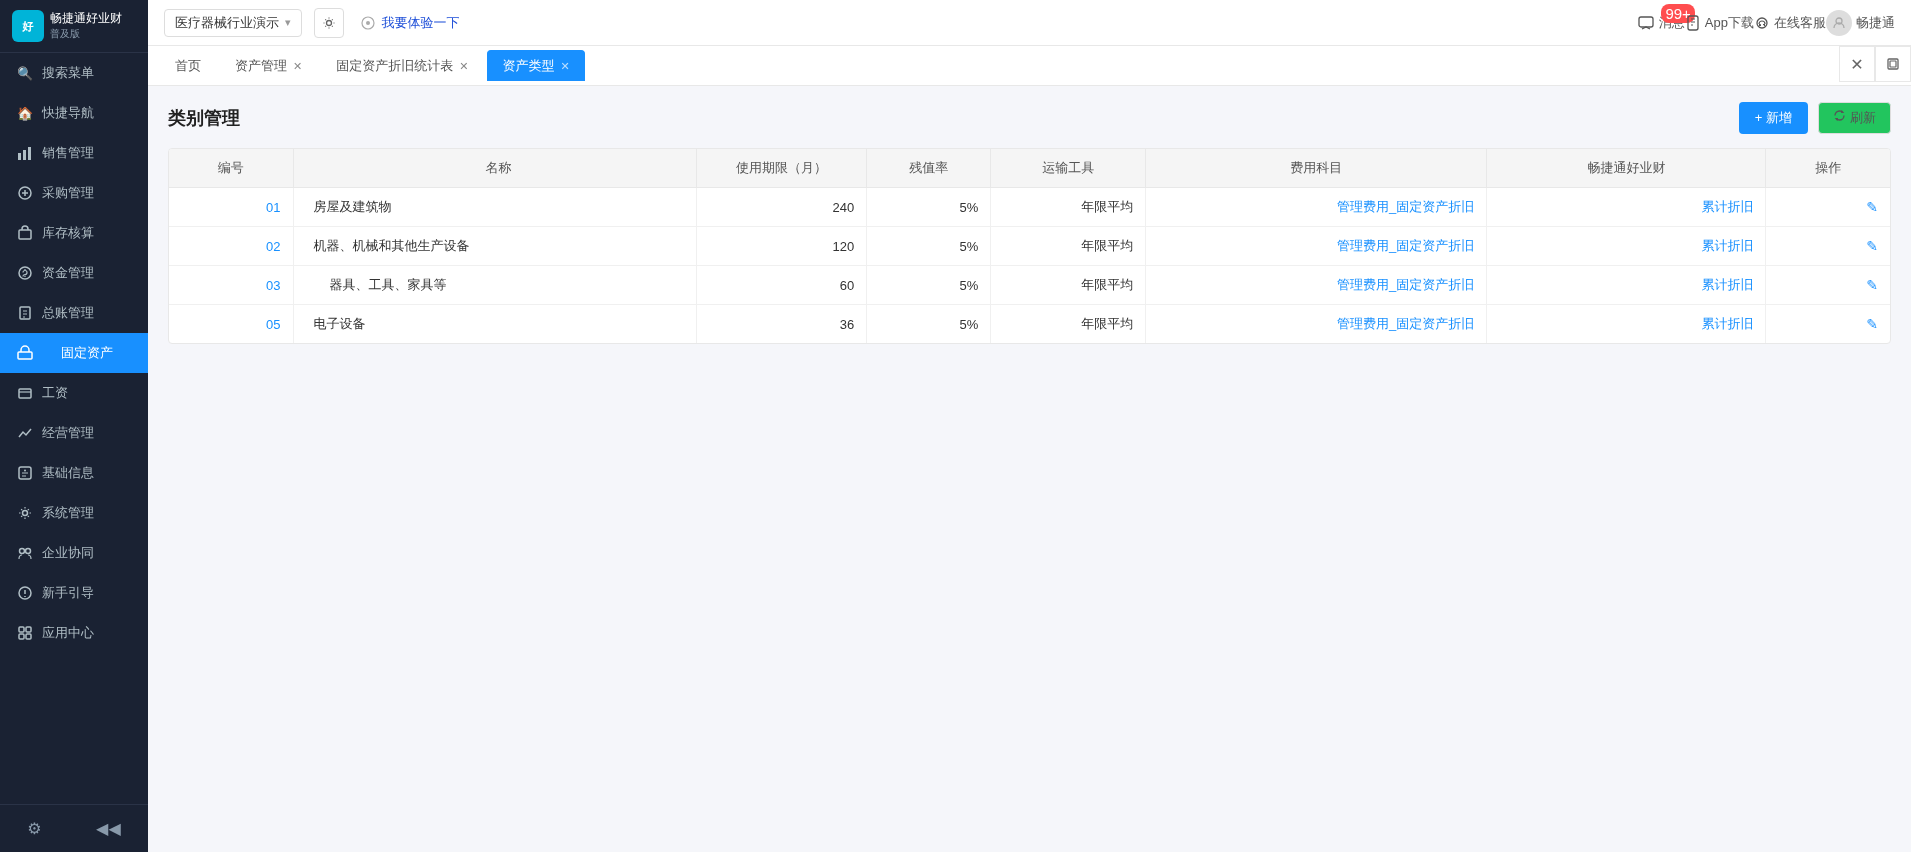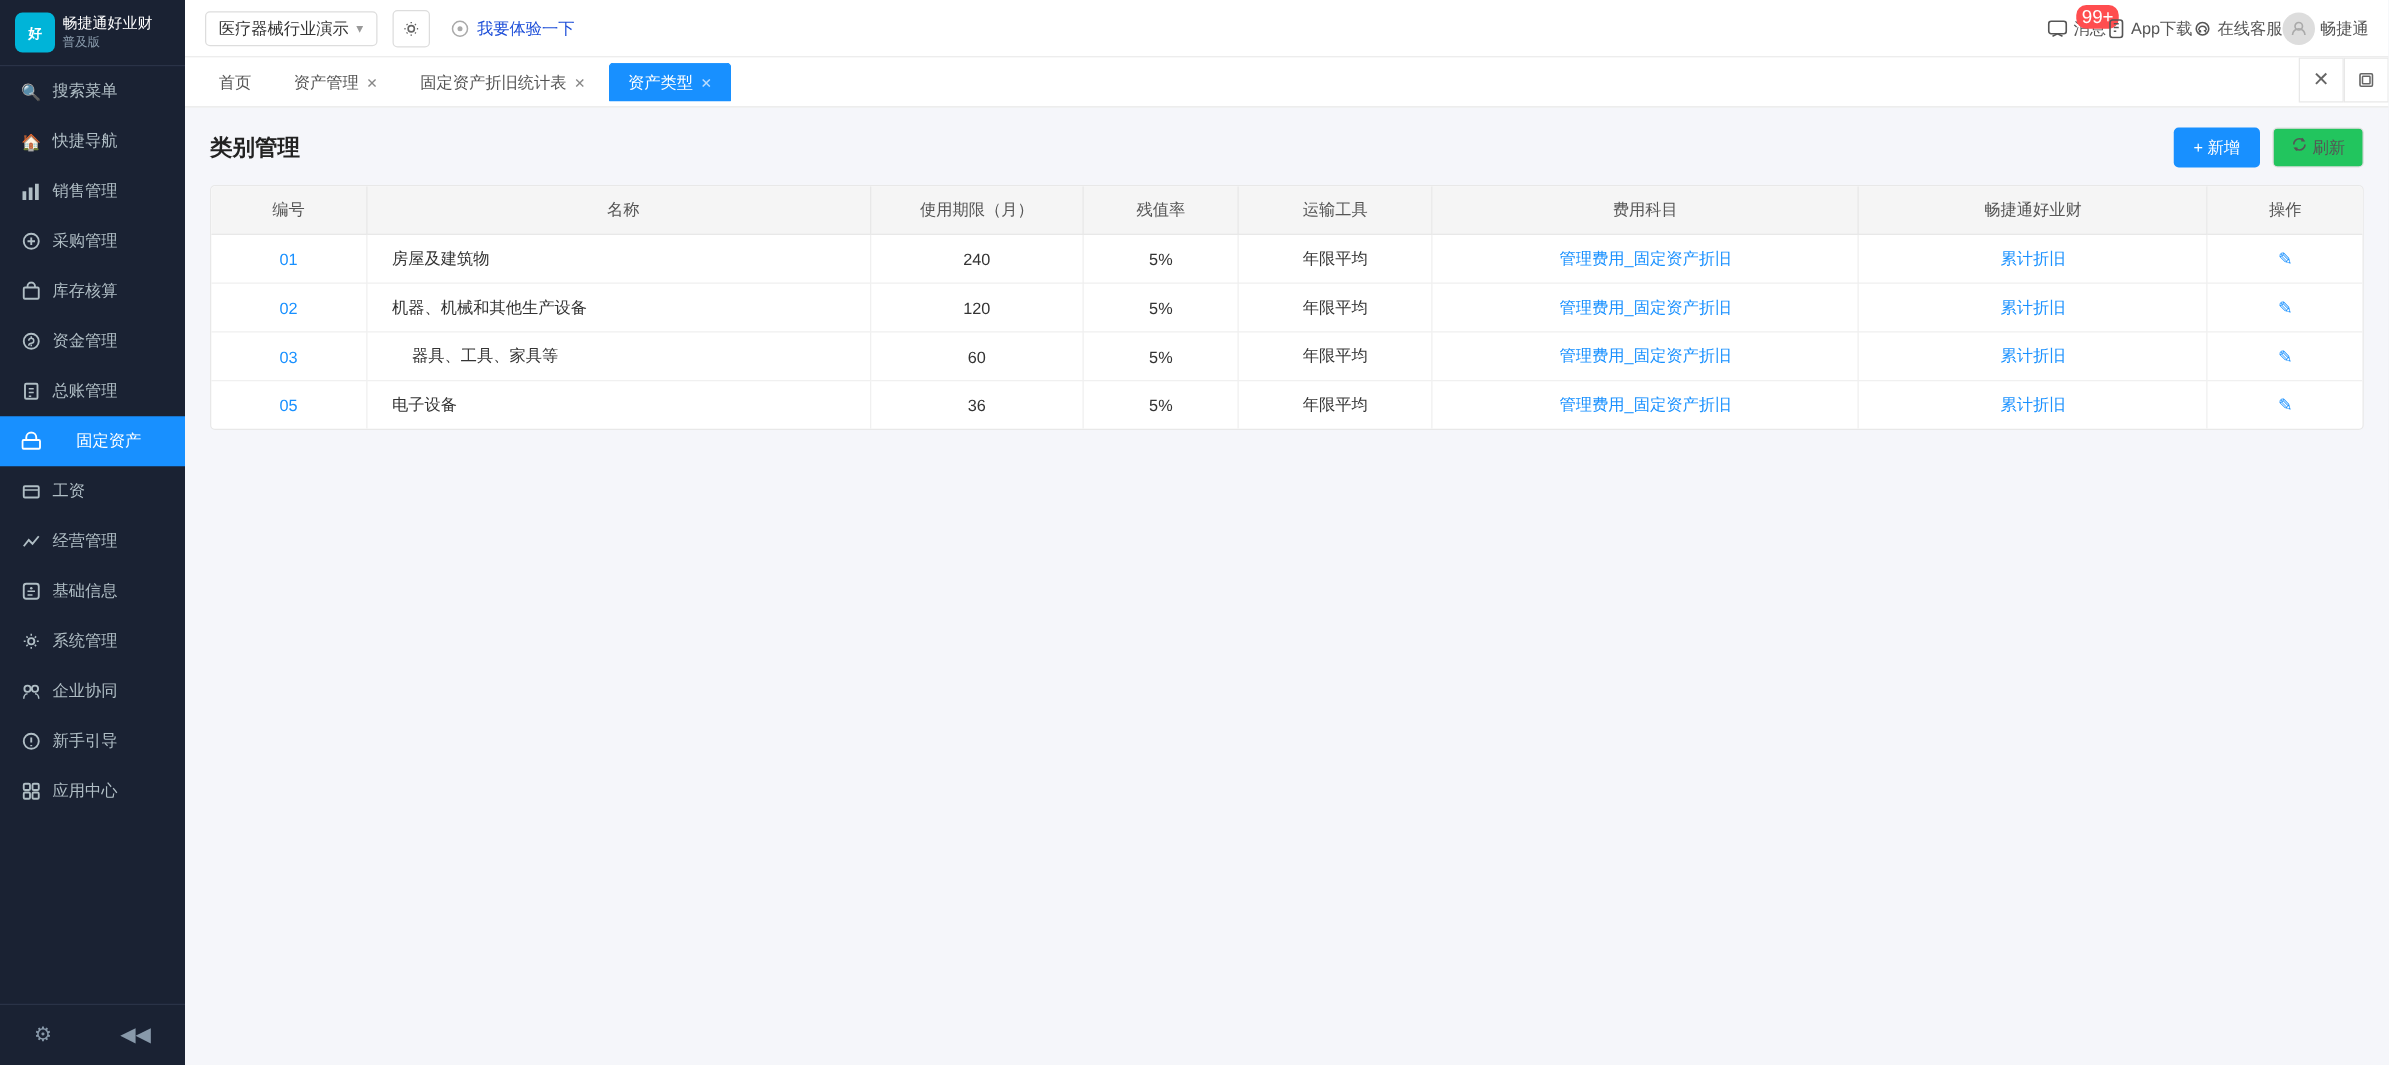--- a/index.html
+++ b/index.html
@@ -246,21 +246,21 @@
       text-align: center;
       font-weight: normal;
       color: #555;
       font-size: 13px;
       border-bottom: 1px solid #e8e8e8;
       border-right: 1px solid #e8e8e8;
     }
     th:last-child { border-right: none; }
     td {
       padding: 10px 12px;
-      text-align: center;
+      text-align: right;
       color: #333;
       font-size: 13px;
       border-bottom: 1px solid #f0f0f0;
       border-right: 1px solid #f0f0f0;
     }
     td:last-child { border-right: none; }
     tr:last-child td { border-bottom: none; }
     .code-cell { color: #1890ff; }
     .name-cell { text-align: left; }
     .link-cell { color: #1890ff; }

